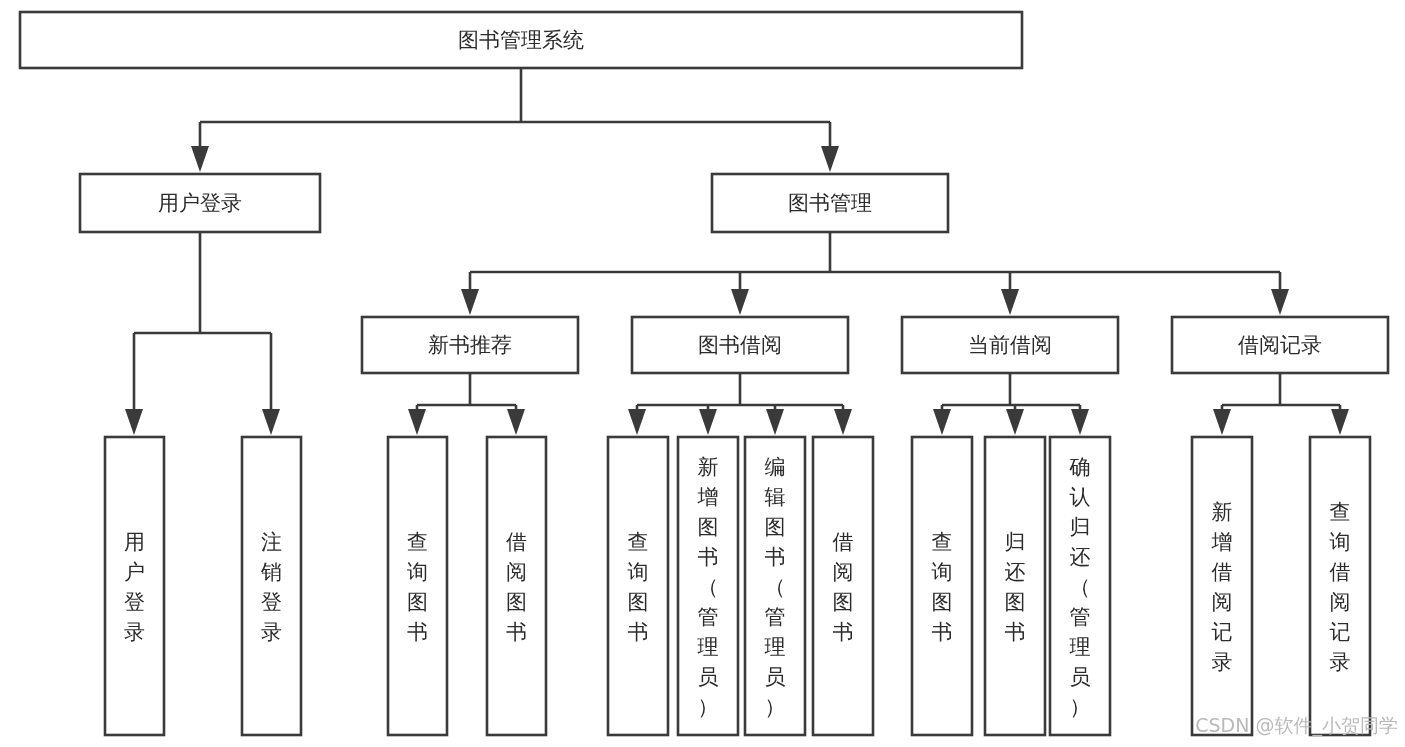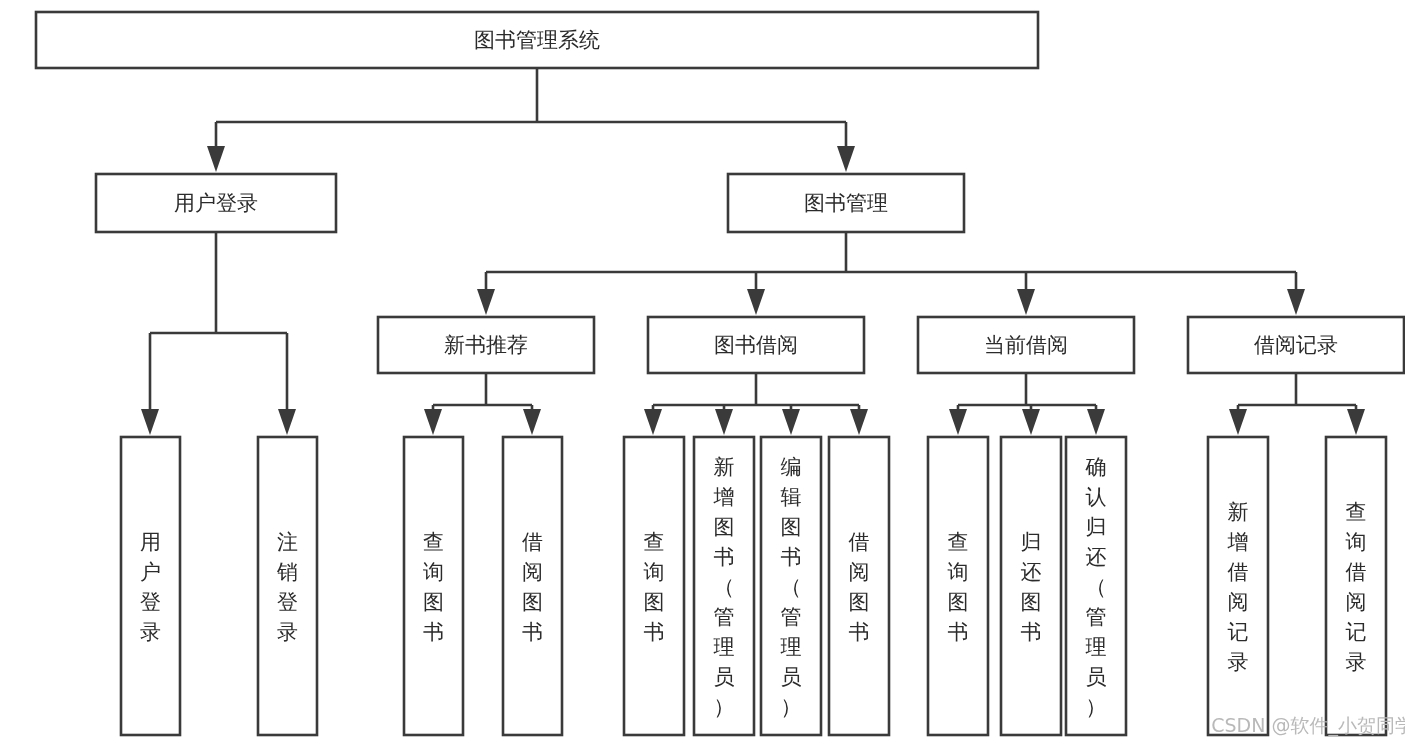--- a/index.html
+++ b/index.html
@@ -10,21 +10,21 @@
   }
   body {
     width: 1405px;
     height: 747px;
     font-family: "DejaVu Sans", "Liberation Sans", sans-serif;
     position: relative;
     overflow: hidden;
   }
   #diagram-root {
     position: absolute;
-    left: 16px;
+    left: 0;
     top: 0;
     width: 1251px;
     height: 747px;
   }
   svg.diagram-canvas {
     display: block;
     width: 1405px;
     height: 747px;
     background: #ffffff;
   }

